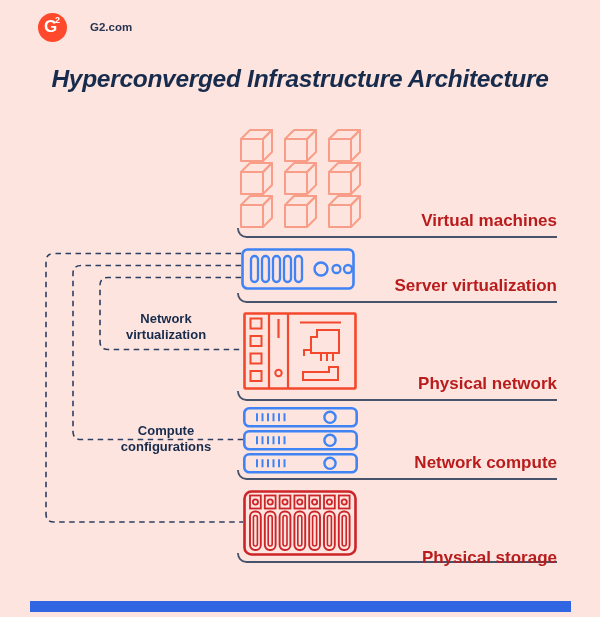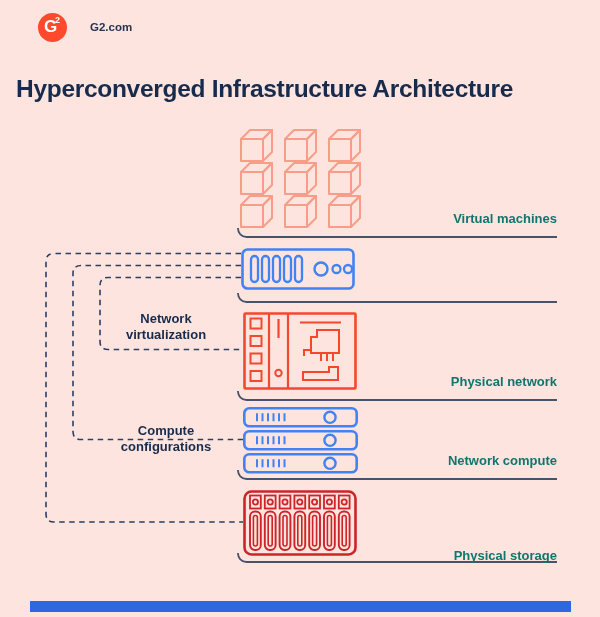--- a/index.html
+++ b/index.html
@@ -12,36 +12,36 @@
   .logo{
     position:absolute;left:38px;top:13px;width:29px;height:29px;border-radius:50%;
     background:#ff492c;color:#fff;
   }
   .logo-g{position:absolute;left:6px;top:4px;font-size:17px;font-weight:800;}
   .logo-sup{position:absolute;left:17px;top:2px;font-size:9px;font-weight:800;}
   .site{
     position:absolute;left:90px;top:21px;font-size:11.5px;font-weight:700;color:#273350;
   }
   .title{
-    position:absolute;left:0;right:0;top:59px;text-align:left;
-    font-size:24.5px;font-weight:800;letter-spacing:-0.3px;color:#172b4d;margin:16px;
+    position:absolute;left:0;right:0;top:59px;text-align:center;
+    font-size:24.5px;font-weight:800;letter-spacing:-0.3px;color:#172b4d;margin:6px;font-style:italic;
   }
   
   .overlay{position:absolute;left:0;top:0;}
   
   .il{position:absolute;}
   .il-vm{left:240px;top:129px;}
   .il-sv{left:241px;top:248px;}
   .il-pn{left:243px;top:312px;}
   .il-pc{left:243px;top:407px;}
   .il-ps{left:243px;top:490px;}
   
   .rlabel{
     position:absolute;right:43px;width:330px;text-align:right;
-    font-size:13px;font-weight:800;color:#0f766e;white-space:nowrap;
+    font-size:17px;font-weight:800;color:#b91c1c;white-space:nowrap;
   }
   .rl-vm{top:211px;} .rl-sv{top:276px;} .rl-pn{top:374px;} .rl-pc{top:453px;} .rl-ps{top:548px;}
   
   .clabel{
     position:absolute;left:106px;width:120px;text-align:center;
     font-size:13px;line-height:16px;font-weight:800;color:#172b4d;
   }
   .cl-net{top:311px;} .cl-com{top:399px;margin-top:24px;} .cl-sto{top:482px;}
   
   .footer-bar{
@@ -157,20 +157,21 @@
     <use href="#disk" x="7" y="5.5"></use>
     <use href="#disk" x="21.8" y="5.5"></use>
     <use href="#disk" x="36.6" y="5.5"></use>
     <use href="#disk" x="51.4" y="5.5"></use>
     <use href="#disk" x="66.2" y="5.5"></use>
     <use href="#disk" x="81" y="5.5"></use>
     <use href="#disk" x="95.8" y="5.5"></use>
   </svg>
 
   <div class="rlabel rl-vm">Virtual machines</div>
+  <div class="rlabel rl-sv">Server virtualization</div>
   <div class="rlabel rl-pn">Physical network</div>
   <div class="rlabel rl-pc">Network compute</div>
   <div class="rlabel rl-ps">Physical storage</div>
 
   <div class="clabel cl-net">Network virtualization</div>
   <div class="clabel cl-com">Compute configurations</div>
 
   <div class="footer-bar"></div>
 
 </div>

